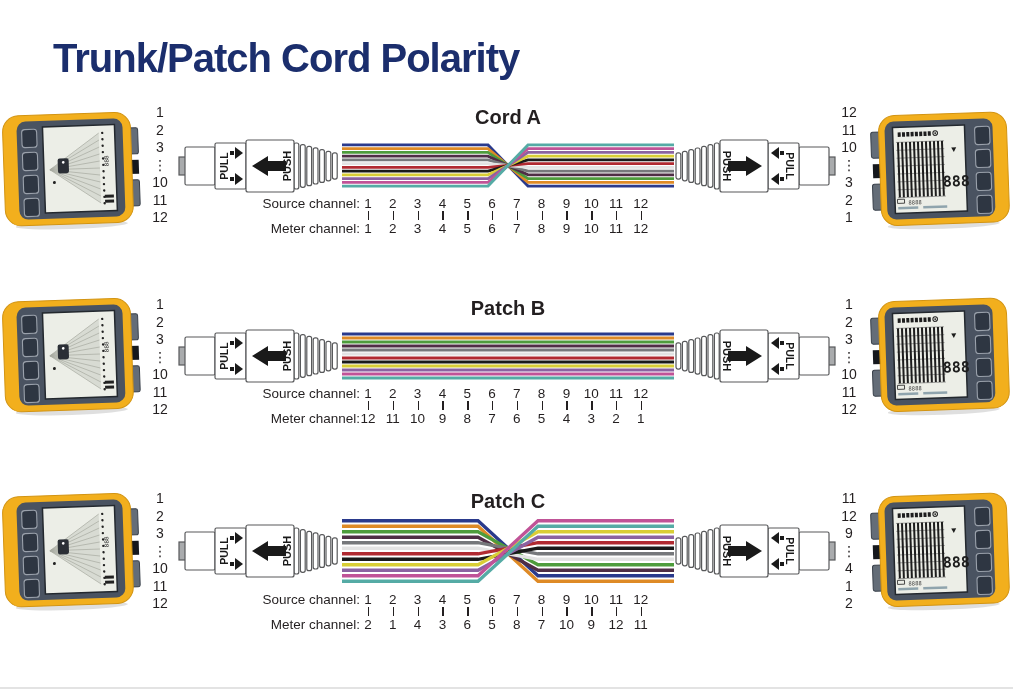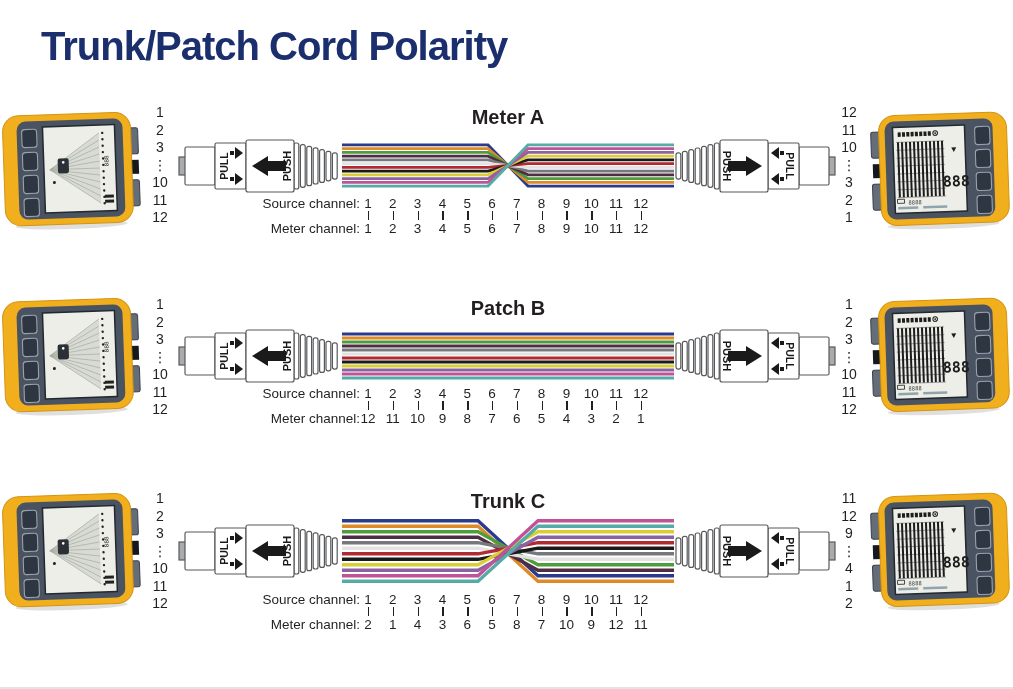--- a/index.html
+++ b/index.html
@@ -2,21 +2,21 @@
 <html><head>
 <meta charset="utf-8">
 <style>
   html,body{margin:0;padding:0;background:#fff;}
   #canvas{
     position:relative;width:1013px;height:689px;background:#fff;
     font-family:"Liberation Sans",sans-serif;overflow:hidden;
     border-bottom:2px solid #e3e3e3;box-sizing:border-box;
   }
   #page-title{
-    position:absolute;left:41px;top:24px;margin:0;
+    position:absolute;left:41px;top:24px;margin:12px;
     font-size:40px;font-weight:bold;letter-spacing:-1px;color:#1B2E6D;
   }
   .type-label{
     position:absolute;left:342px;width:332px;text-align:center;
     font-size:20px;font-weight:bold;color:#231F20;
   }
   .chan-col{
     position:absolute;width:32px;text-align:center;
     font-size:14px;line-height:17.5px;color:#231F20;
   }
@@ -32,21 +32,21 @@
   .ribbon,.connector,.device{position:absolute;}
   svg{display:block;overflow:visible;}
 </style>
 </head>
 <body>
 
 <div id="canvas">
   <h1 id="page-title">Trunk/Patch Cord Polarity</h1>
   <div id="diagram">
       <div>
-    <div class="type-label" style="top:106px">Meter A</div>
+    <div class="type-label" style="top:106px">Cord A</div>
     <div class="device" style="left:4px;top:112px">
           <svg width="136" height="118" viewBox="0 0 136 118">
     <g transform="rotate(-2 68 59)">
       <ellipse cx="66" cy="113" rx="56" ry="4" fill="rgba(110,110,110,0.22)"></ellipse>
       <g>
         <rect x="122" y="18" width="13" height="26" rx="2" fill="#646d78" stroke="#39404a"></rect>
         <rect x="122" y="70" width="13" height="26" rx="2" fill="#646d78" stroke="#39404a"></rect>
         <rect x="124" y="50" width="11" height="14" fill="#15181d"></rect>
       </g>
       <rect x="0" y="2" width="128" height="110" rx="16" fill="#F2AF1D" stroke="#d29413"></rect>
@@ -494,21 +494,21 @@
         <span class="num" style="left:455.2px;top:411px">8</span>
         <span class="num" style="left:480.0px;top:411px">7</span>
         <span class="num" style="left:504.8px;top:411px">6</span>
         <span class="num" style="left:529.6px;top:411px">5</span>
         <span class="num" style="left:554.4px;top:411px">4</span>
         <span class="num" style="left:579.2px;top:411px">3</span>
         <span class="num" style="left:604.0px;top:411px">2</span>
         <span class="num" style="left:628.8px;top:411px">1</span>
       </div>
       <div>
-    <div class="type-label" style="top:490px">Trunk C</div>
+    <div class="type-label" style="top:490px">Patch C</div>
     <div class="device" style="left:4px;top:493px">
           <svg width="136" height="118" viewBox="0 0 136 118">
     <g transform="rotate(-2 68 59)">
       <ellipse cx="66" cy="113" rx="56" ry="4" fill="rgba(110,110,110,0.22)"></ellipse>
       <g>
         <rect x="122" y="18" width="13" height="26" rx="2" fill="#646d78" stroke="#39404a"></rect>
         <rect x="122" y="70" width="13" height="26" rx="2" fill="#646d78" stroke="#39404a"></rect>
         <rect x="124" y="50" width="11" height="14" fill="#15181d"></rect>
       </g>
       <rect x="0" y="2" width="128" height="110" rx="16" fill="#F2AF1D" stroke="#d29413"></rect>

